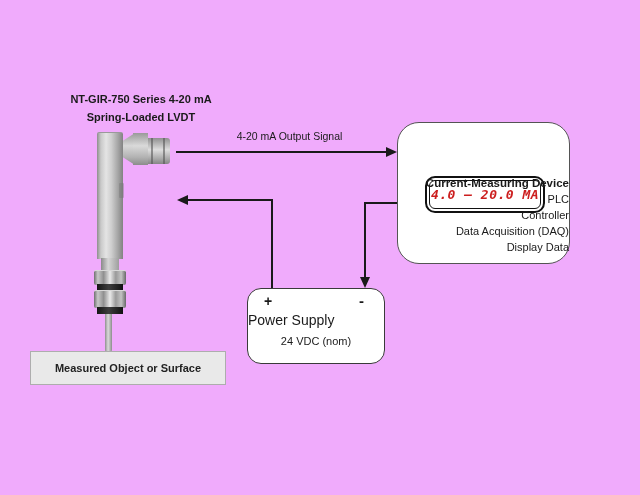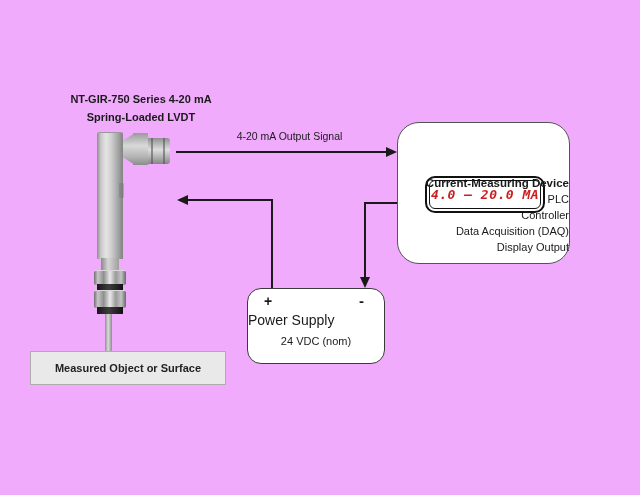--- a/index.html
+++ b/index.html
@@ -131,21 +131,21 @@
     <div class="display-outer">
       <div class="display-inner">
         <span class="display-text">4.0 – 20.0 MA</span>
       </div>
     </div>
     <div class="device-text">
       <div class="device-title">Current-Measuring Device</div>
       <div>PLC</div>
       <div>Controller</div>
       <div>Data Acquisition (DAQ)</div>
-      <div>Display Output</div>
+      <div>Display Data</div>
     </div>
   </div>
 
   <div class="abs supply-box">
     <span class="plus">+</span>
     <span class="minus">-</span>
     <div class="supply-line1">Power Supply</div>
     <div class="supply-line2">24 VDC (nom)</div>
   </div>
 

